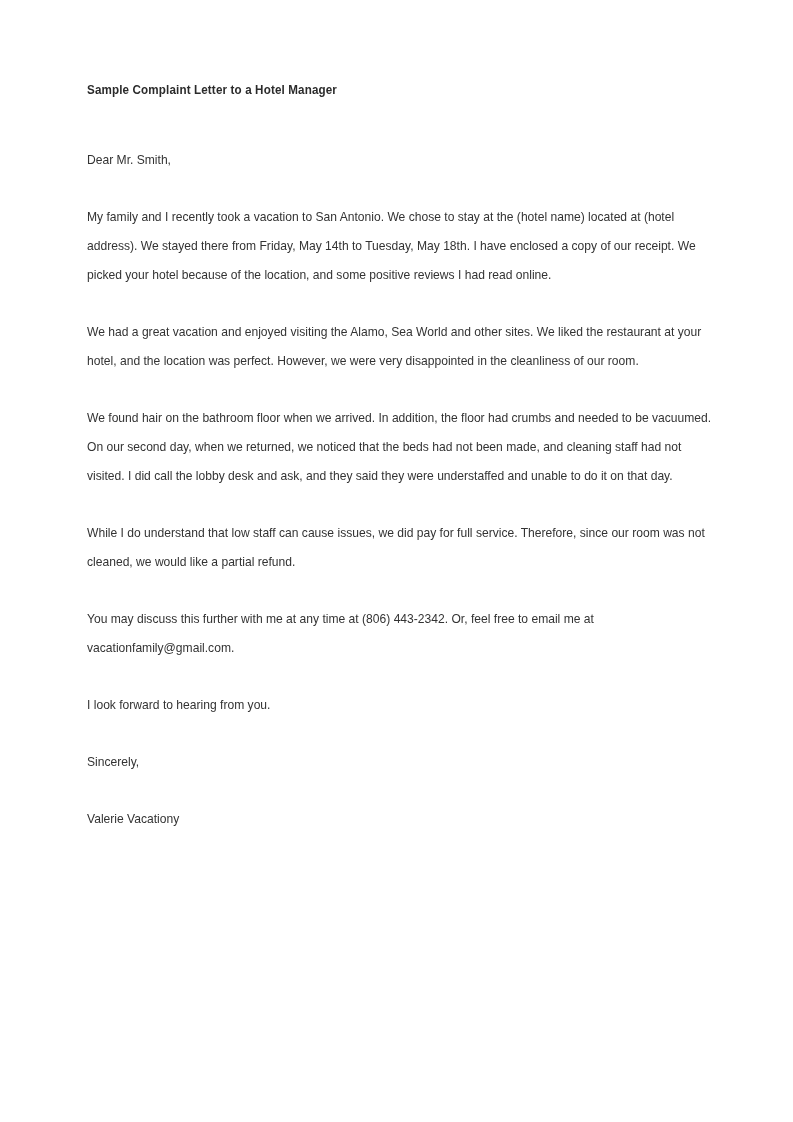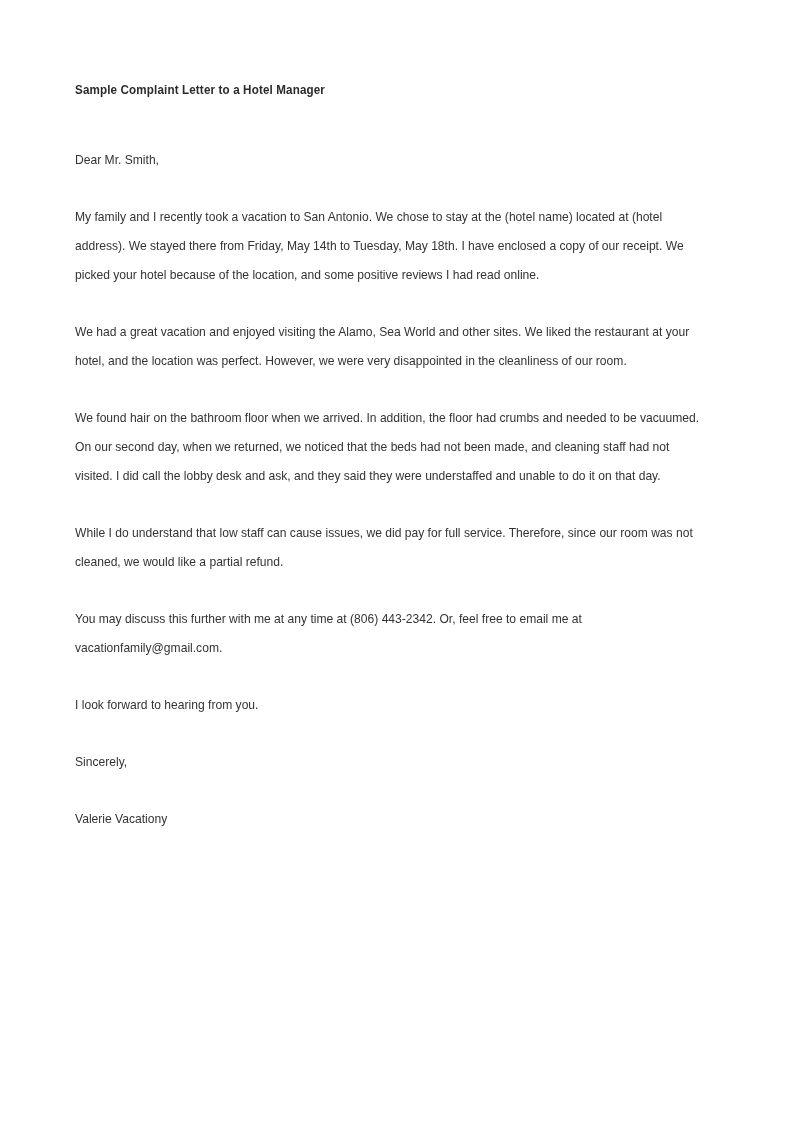--- a/index.html
+++ b/index.html
@@ -14,21 +14,21 @@
     width: 793px;
     height: 1122px;
     background: #ffffff;
     overflow: hidden;
     font-family: "Liberation Sans", sans-serif;
     -webkit-font-smoothing: antialiased;
   }
 
   .letter {
     position: absolute;
-    left: 75px;
+    left: 87px;
     top: 82px;
     width: 630px;
   }
 
   .letter-title {
     font-family: "Liberation Sans", sans-serif;
     font-size: 12.5px;
     font-weight: bold;
     color: #2b2b2b;
     letter-spacing: 0.15px;

